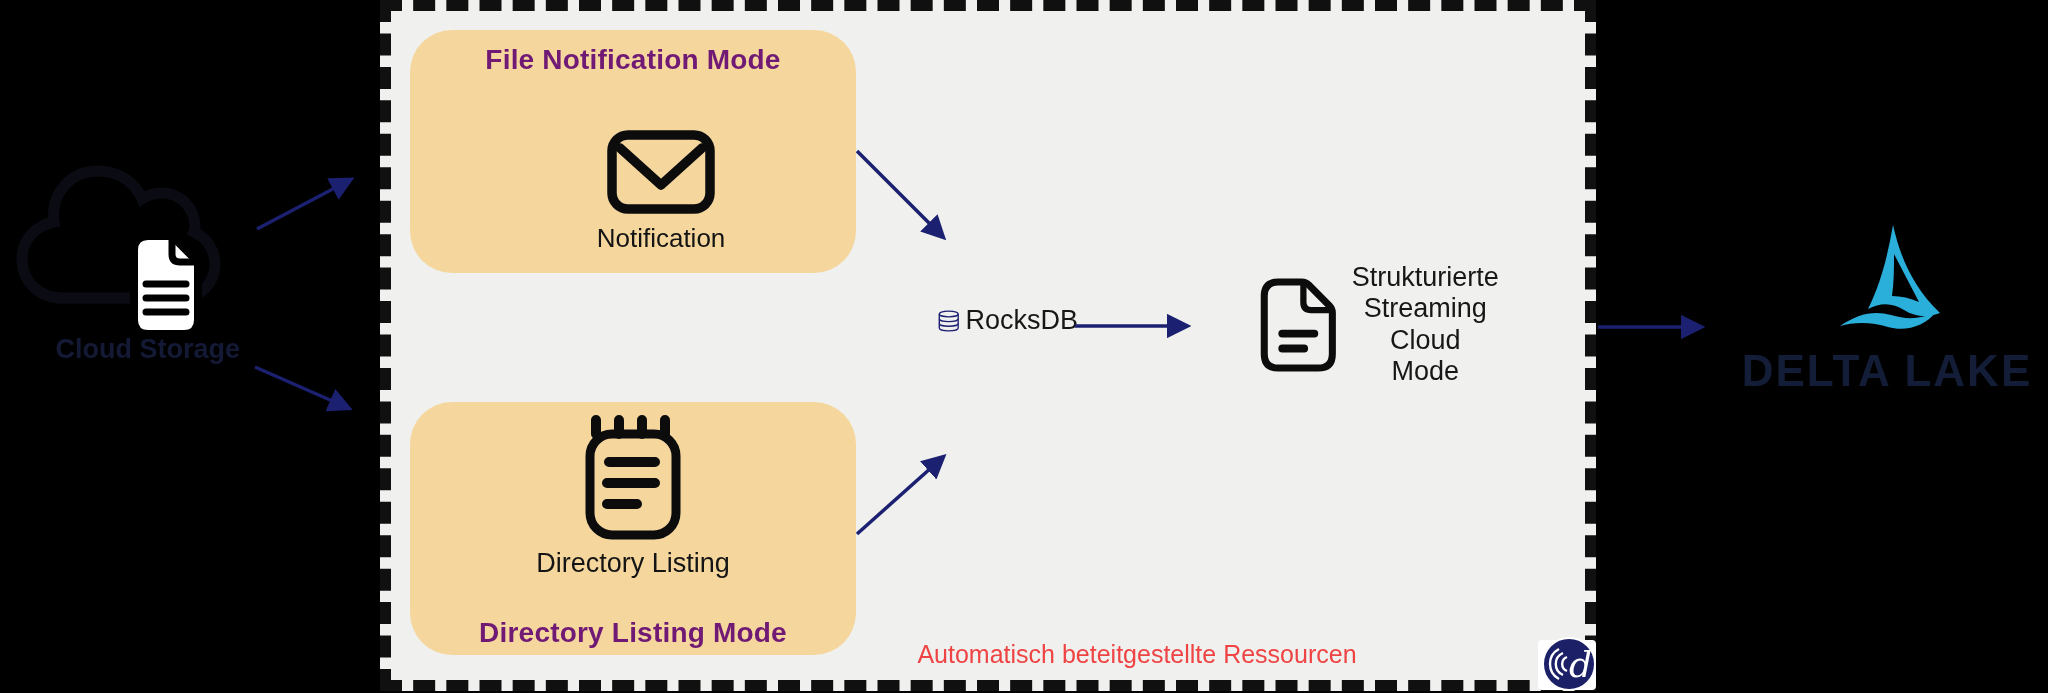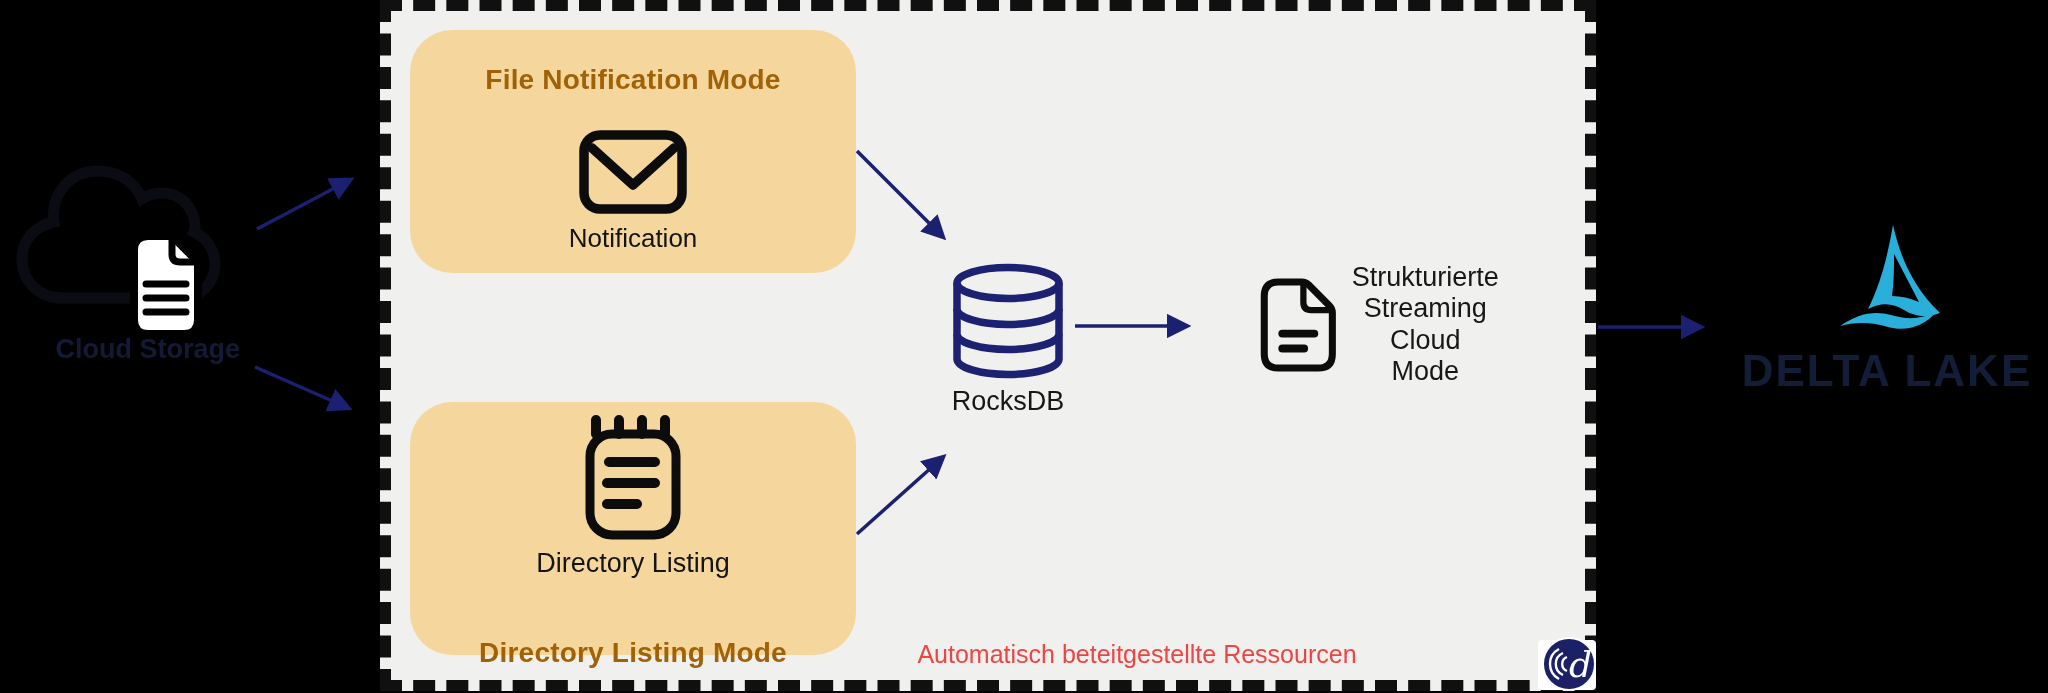--- a/index.html
+++ b/index.html
@@ -8,29 +8,29 @@
   .abs{position:absolute;}
 
   
   .panel{left:380px;top:0;width:1216px;height:691px;background:#f0f0ee;
          border:11px dashed #101010;box-sizing:border-box;}
 
   
   .mode-box{background:#f5d79e;border-radius:42px;box-sizing:border-box;}
   .fn-box{left:410px;top:30px;width:446px;height:243px;}
   .dl-box{left:410px;top:402px;width:446px;height:253px;}
-  .mode-title{font-size:28px;font-weight:700;color:#a16207;text-align:center;letter-spacing:.2px;margin-top:20px;}
+  .mode-title{font-size:28px;font-weight:700;color:#701a75;text-align:center;letter-spacing:.2px;}
   .fn-title{left:0;top:14px;width:446px;}
   .dl-title{left:0;top:215px;width:446px;}
-  .fn-items{left:0;top:100px;width:446px;display:flex;justify-content:space-around;align-items:flex-start;}
+  .fn-items{left:0;top:100px;width:446px;display:flex;justify-content:space-around;align-items:flex-start;padding-left:28px;}
   .fn-item{display:flex;flex-direction:column;align-items:center;gap:10px;}
   .item-label{font-size:26px;color:#141414;text-align:center;line-height:1.15;}
 
   
-  .rocks-group{left:938px;top:262px;width:140px;display:flex;flex-direction:column;align-items:center;gap:6px;}
+  .rocks-group{left:938px;top:262px;width:140px;display:flex;align-items:center;gap:6px;}
   .doc-group{left:1258px;top:262px;width:246px;display:flex;flex-direction:row;align-items:center;gap:8px;}
   .node-label{font-size:27px;color:#171717;text-align:center;line-height:1.16;}
 
   .caption{left:877px;top:640px;width:520px;text-align:center;font-size:25px;color:#ef4444;}
 
   
   .cloud-label{left:2px;top:334px;width:238px;text-align:right;font-size:27px;font-weight:600;color:#141a36;}
 
   
   .delta-word{left:1722px;top:346px;width:330px;text-align:center;font-size:44px;font-weight:700;

